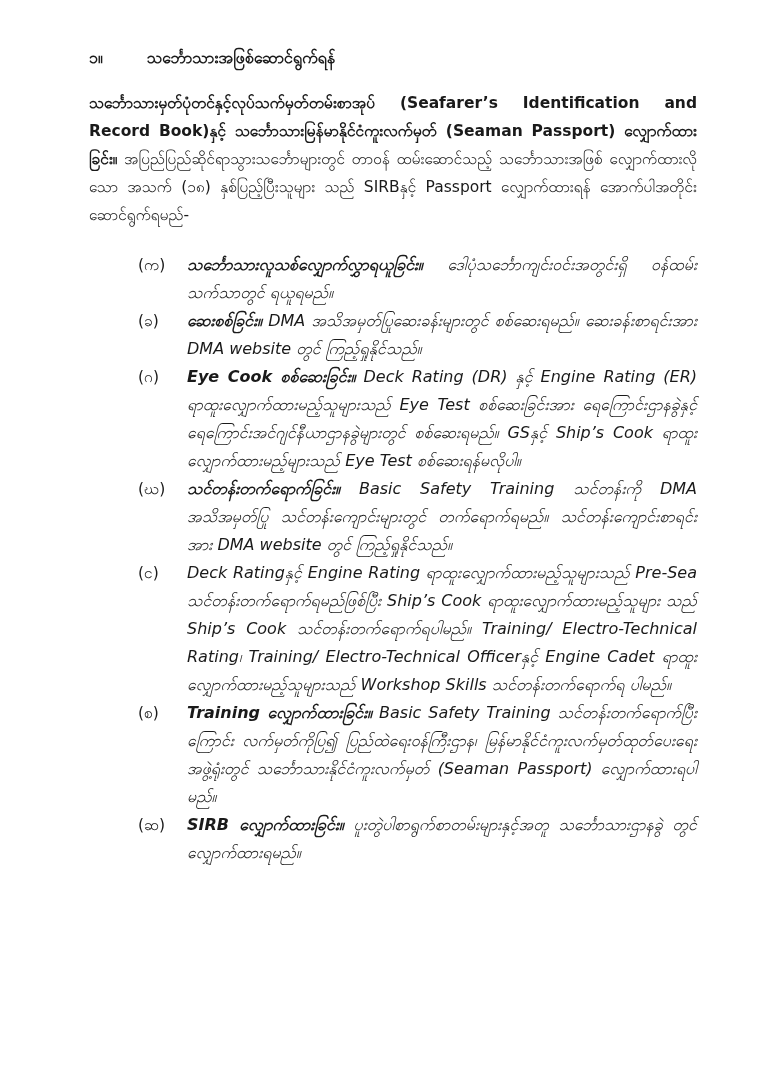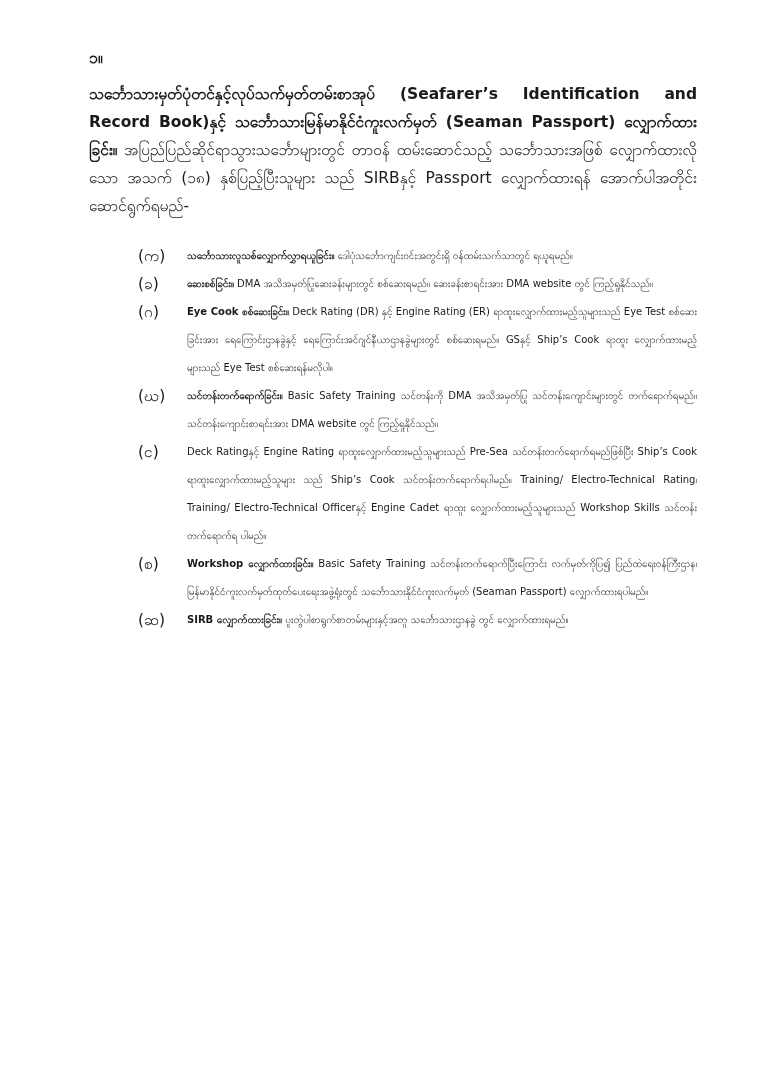--- a/index.html
+++ b/index.html
@@ -26,52 +26,54 @@
     font-size: 16px;
     line-height: 28px;
     display: flex;
     gap: 44px;
     white-space: nowrap;
   }
   .intro {
     font-size: 15.5px;
     line-height: 28px;
     text-align: justify;
-    margin-top: 8px;
+    margin-top: 17px;
   }
   .intro .b { font-weight: bold; }
   .list {
     margin-top: 22px;
     padding-left: 49px;
   }
   .item {
     display: flex;
     align-items: flex-start;
   }
   .item-marker {
     width: 49px;
     flex: 0 0 49px;
     font-size: 15.5px;
     line-height: 28px;
   }
   .item-body {
     flex: 1;
-    font-size: 10px;
+    font-size: 16px;
     line-height: 28px;
     text-align: justify;
+    font-style: italic;
   }
   .item-title { font-weight: bold; }
 </style>
 </head>
 <body>
 
 <div class="page">
 
   <div class="section-heading">
     <span>၁။</span>
+    <span>သင်္ဘောသားအဖြစ်ဆောင်ရွက်ရန်</span>
   </div>
 
   <p class="intro"><span class="b">သင်္ဘောသားမှတ်ပုံတင်နှင့်လုပ်သက်မှတ်တမ်းစာအုပ် (Seafarer’s Identification and Record Book)နှင့် သင်္ဘောသားမြန်မာနိုင်ငံကူးလက်မှတ် (Seaman Passport) လျှောက်ထားခြင်း။</span><span> အပြည်ပြည်ဆိုင်ရာသွားသင်္ဘောများတွင် တာဝန် ထမ်းဆောင်သည့် သင်္ဘောသားအဖြစ် လျှောက်ထားလိုသော အသက် (၁၈) နှစ်ပြည့်ပြီးသူများ သည် SIRBနှင့် Passport လျှောက်ထားရန် အောက်ပါအတိုင်း ဆောင်ရွက်ရမည်-</span></p>
 
   <div class="list">
 
     <div class="item">
       <span class="item-marker">(က)</span>
       <div class="item-body"><span class="item-title">သင်္ဘောသားလူသစ်လျှောက်လွှာရယူခြင်း။</span><span> ဒေါပုံသင်္ဘောကျင်းဝင်းအတွင်းရှိ ဝန်ထမ်းသက်သာတွင် ရယူရမည်။</span></div>
     </div>
@@ -91,21 +93,21 @@
       <div class="item-body"><span class="item-title">သင်တန်းတက်ရောက်ခြင်း။</span><span> Basic Safety Training သင်တန်းကို DMA အသိအမှတ်ပြု သင်တန်းကျောင်းများတွင် တက်ရောက်ရမည်။ သင်တန်းကျောင်းစာရင်းအား DMA website တွင် ကြည့်ရှုနိုင်သည်။</span></div>
     </div>
 
     <div class="item">
       <span class="item-marker">(င)</span>
       <div class="item-body"><span class="item-title"></span><span>Deck Ratingနှင့် Engine Rating ရာထူးလျှောက်ထားမည့်သူများသည် Pre-Sea သင်တန်းတက်ရောက်ရမည်ဖြစ်ပြီး Ship’s Cook ရာထူးလျှောက်ထားမည့်သူများ သည် Ship’s Cook သင်တန်းတက်ရောက်ရပါမည်။ Training/ Electro-Technical Rating၊ Training/ Electro-Technical Officerနှင့် Engine Cadet ရာထူး လျှောက်ထားမည့်သူများသည် Workshop Skills သင်တန်းတက်ရောက်ရ ပါမည်။</span></div>
     </div>
 
     <div class="item">
       <span class="item-marker">(စ)</span>
-      <div class="item-body"><span class="item-title">Workshop လျှောက်ထားခြင်း။</span><span> Basic Safety Training သင်တန်းတက်ရောက်ပြီးကြောင်း လက်မှတ်ကိုပြ၍ ပြည်ထဲရေးဝန်ကြီးဌာန၊ မြန်မာနိုင်ငံကူးလက်မှတ်ထုတ်ပေးရေးအဖွဲ့ရုံးတွင် သင်္ဘောသားနိုင်ငံကူးလက်မှတ် (Seaman Passport) လျှောက်ထားရပါမည်။</span></div>
+      <div class="item-body"><span class="item-title">Training လျှောက်ထားခြင်း။</span><span> Basic Safety Training သင်တန်းတက်ရောက်ပြီးကြောင်း လက်မှတ်ကိုပြ၍ ပြည်ထဲရေးဝန်ကြီးဌာန၊ မြန်မာနိုင်ငံကူးလက်မှတ်ထုတ်ပေးရေးအဖွဲ့ရုံးတွင် သင်္ဘောသားနိုင်ငံကူးလက်မှတ် (Seaman Passport) လျှောက်ထားရပါမည်။</span></div>
     </div>
 
     <div class="item">
       <span class="item-marker">(ဆ)</span>
       <div class="item-body"><span class="item-title">SIRB လျှောက်ထားခြင်း။</span><span> ပူးတွဲပါစာရွက်စာတမ်းများနှင့်အတူ သင်္ဘောသားဌာနခွဲ တွင် လျှောက်ထားရမည်။</span></div>
     </div>
 
   </div>
 </div>
 

